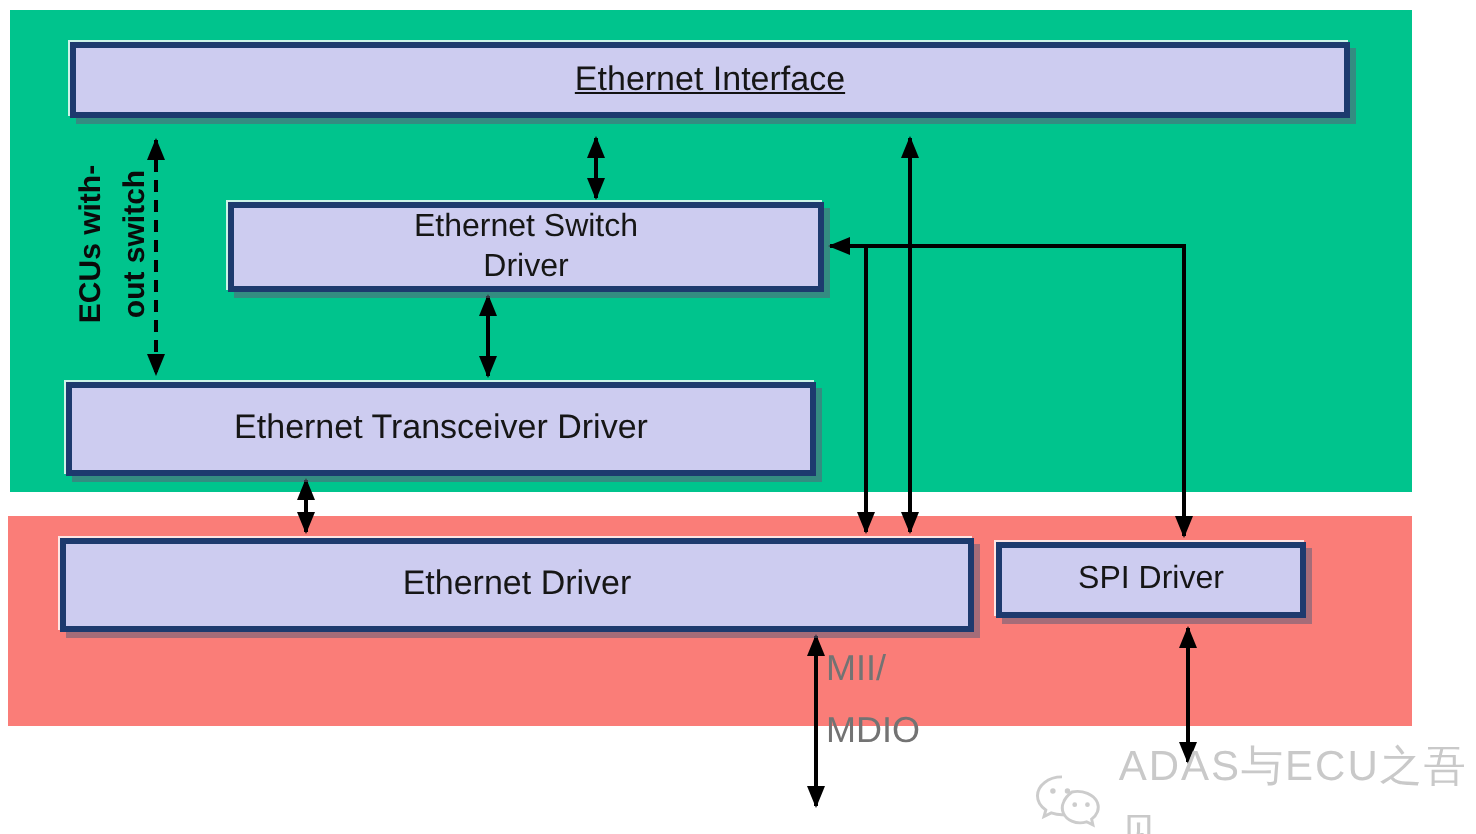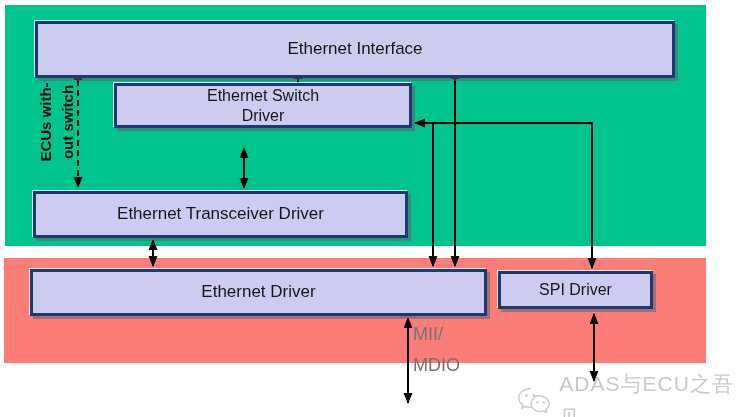--- a/index.html
+++ b/index.html
@@ -10,22 +10,22 @@
   .region{position:absolute;}
   .region-upper{left:5px;top:5px;width:701px;height:241px;background:#00c48d;}
   .region-lower{left:4px;top:258px;width:702px;height:105px;background:#fa7d78;}
   .connectors{position:absolute;left:0;top:0;width:738px;height:417px;pointer-events:none;}
   .node{
     position:absolute;box-sizing:border-box;background:#cdccf0;border:3px solid #1d3a6e;
     box-shadow:3px 3px 0 rgba(95,95,120,0.55), -1px -1px 0 rgba(255,255,255,0.8);
     display:flex;align-items:center;justify-content:center;
   }
   .node .label{white-space:pre-line;text-align:center;line-height:1.22;color:#161616;}
-  .node-interface{left:35px;top:21px;width:640px;height:57px;font-size:17px;}
-  .node-switch{left:114px;top:83px;width:298px;height:45px;font-size:16px;}
+  .node-interface{left:35px;top:21px;width:640px;height:38px;font-size:17px;text-decoration:underline;}
+  .node-switch{left:114px;top:101px;width:298px;height:45px;font-size:16px;}
   .node-transceiver{left:33px;top:191px;width:375px;height:47px;font-size:17px;}
   .node-ethdriver{left:30px;top:269px;width:457px;height:47px;font-size:17px;}
   .node-spi{left:498px;top:271px;width:155px;height:38px;font-size:16px;}
   .vlabel{
     position:absolute;left:-3px;top:100px;width:120px;height:44px;
     transform:rotate(-90deg);transform-origin:50% 50%;
     font-size:15px;font-weight:bold;line-height:22px;text-align:center;
     white-space:pre-line;color:#0a0a0a;
   }
   .mii-label{

